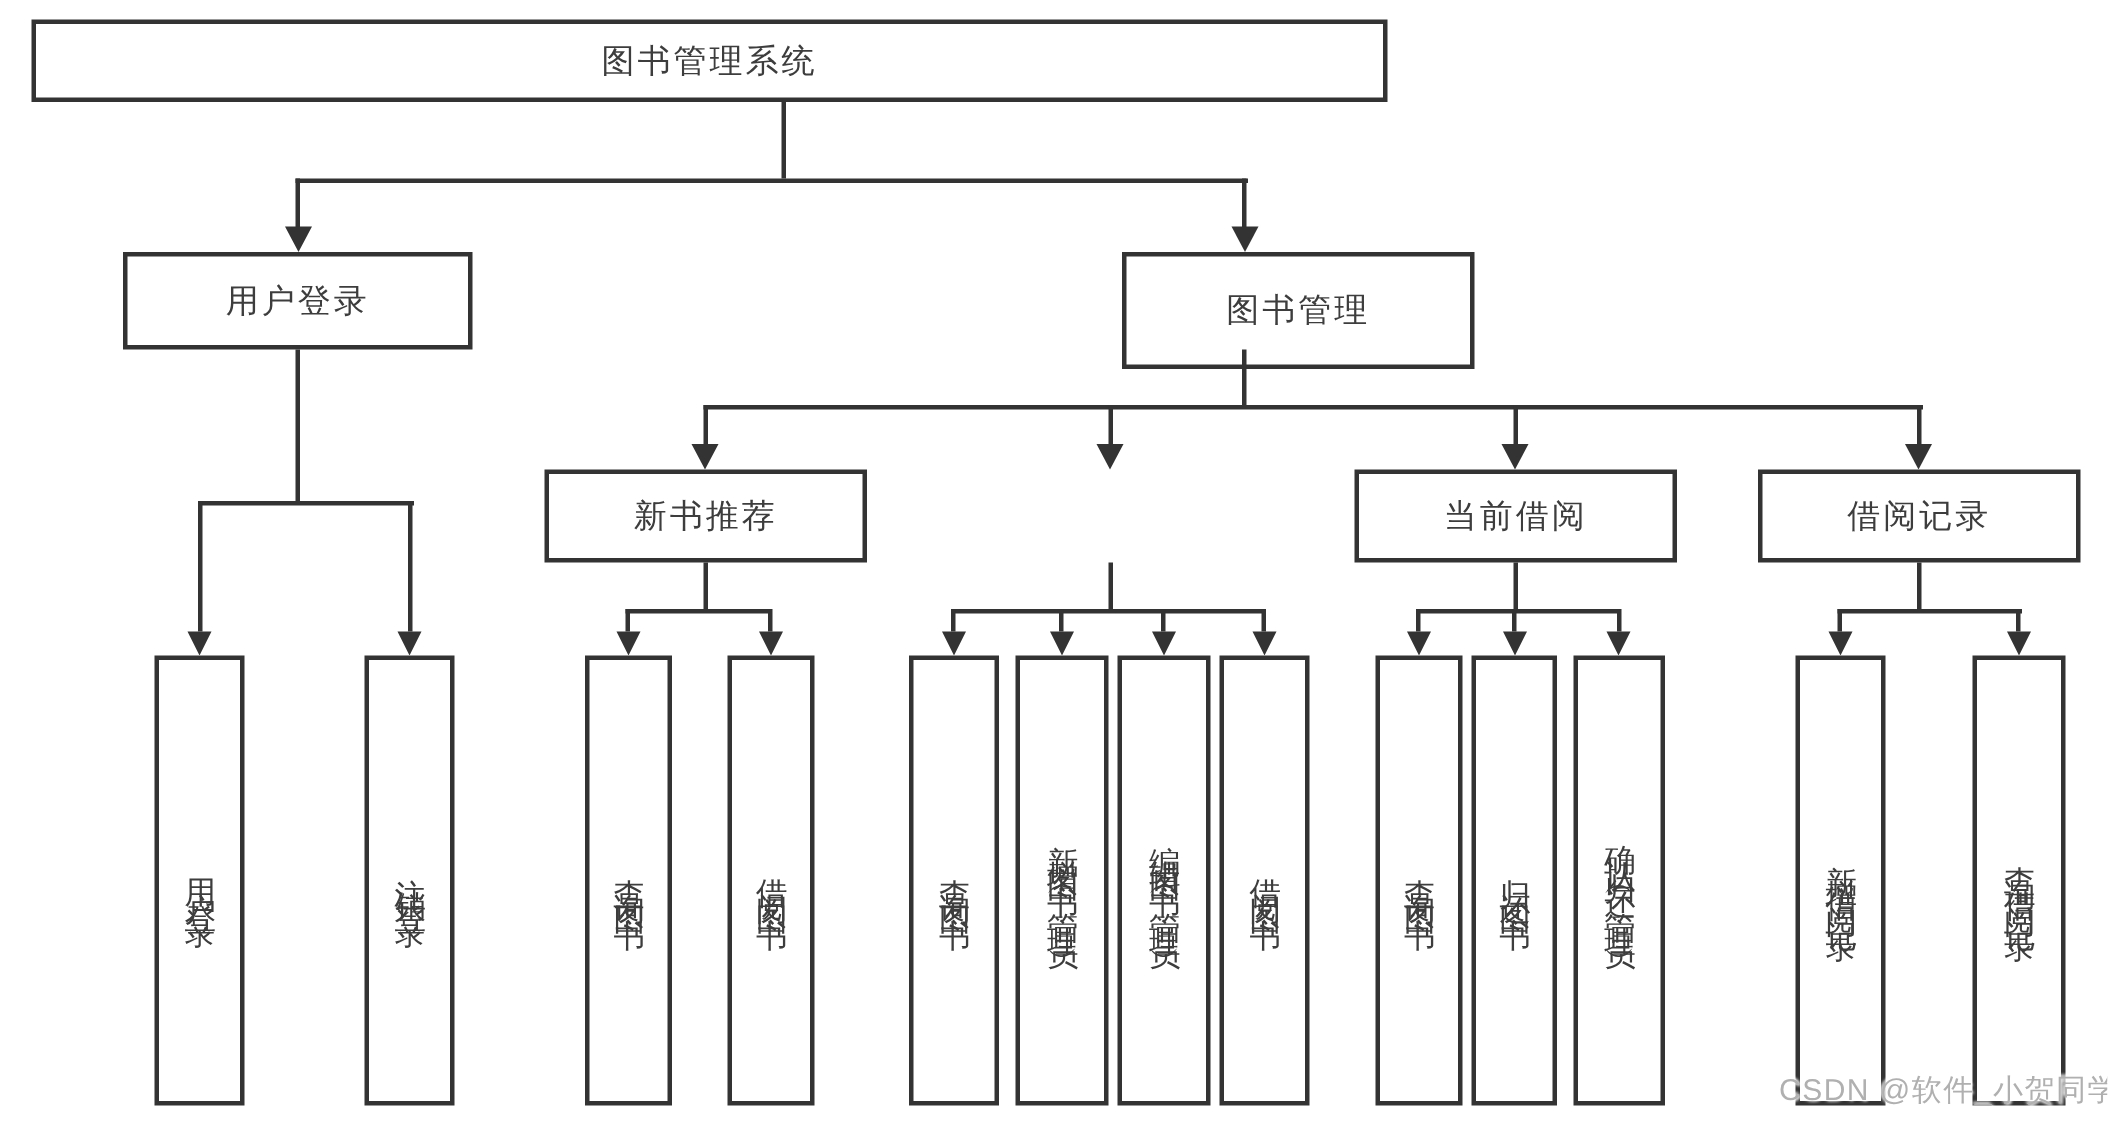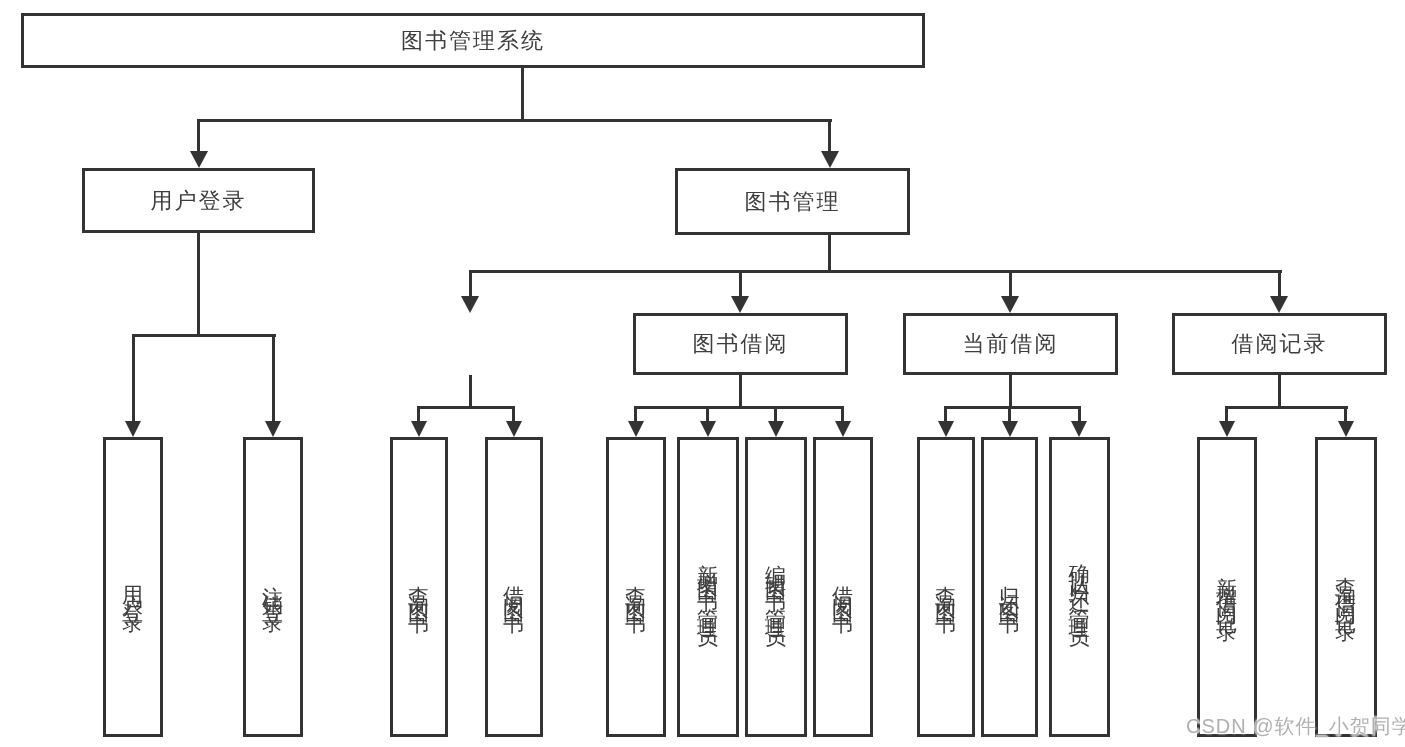--- a/index.html
+++ b/index.html
@@ -64,21 +64,21 @@
   <div class="line" style="left:521px;top:68px;width:3px;height:51px"></div>
   <div class="line" style="left:197px;top:119px;width:635px;height:3px"></div>
   <div class="line" style="left:197px;top:119px;width:3px;height:34px"></div>
   <div class="arrow-lg" style="left:190px;top:151px"></div>
   <div class="line" style="left:828px;top:119px;width:3px;height:34px"></div>
   <div class="arrow-lg" style="left:821px;top:151px"></div>
 
   <div class="hbox" style="left:82px;top:168px;width:233px;height:65px">
     <span>用户登录</span>
   </div>
-  <div class="hbox" style="left:675px;top:168px;width:235px;height:67px">
+  <div class="hbox" style="left:748px;top:168px;width:235px;height:78px">
     <span>图书管理</span>
   </div>
 
   <div class="line" style="left:197px;top:233px;width:3px;height:101px"></div>
   <div class="line" style="left:132px;top:334px;width:144px;height:3px"></div>
   <div class="line" style="left:132px;top:334px;width:3px;height:87px"></div>
   <div class="arrow-sm" style="left:125px;top:421px"></div>
   <div class="line" style="left:272px;top:334px;width:3px;height:87px"></div>
   <div class="arrow-sm" style="left:265px;top:421px"></div>
 
@@ -86,22 +86,22 @@
   <div class="line" style="left:469px;top:270px;width:813px;height:3px"></div>
   <div class="line" style="left:469px;top:270px;width:3px;height:26px"></div>
   <div class="arrow-lg" style="left:461px;top:296px"></div>
   <div class="line" style="left:739px;top:270px;width:3px;height:26px"></div>
   <div class="arrow-lg" style="left:731px;top:296px"></div>
   <div class="line" style="left:1009px;top:270px;width:3px;height:26px"></div>
   <div class="arrow-lg" style="left:1001px;top:296px"></div>
   <div class="line" style="left:1278px;top:270px;width:3px;height:26px"></div>
   <div class="arrow-lg" style="left:1270px;top:296px"></div>
 
-  <div class="hbox" style="left:633px;top:313px;width:215px;height:62px">
-    <span>图书借阅</span>
+  <div class="hbox" style="left:363px;top:313px;width:215px;height:62px">
+    <span>新书推荐</span>
   </div>
   <div class="hbox" style="left:1172px;top:313px;width:215px;height:62px">
     <span>借阅记录</span>
   </div>
   <div class="hbox" style="left:903px;top:313px;width:215px;height:62px">
     <span>当前借阅</span>
   </div>
 
   <div class="line" style="left:469px;top:375px;width:3px;height:31px"></div>
   <div class="line" style="left:417px;top:406px;width:97px;height:3px"></div>

